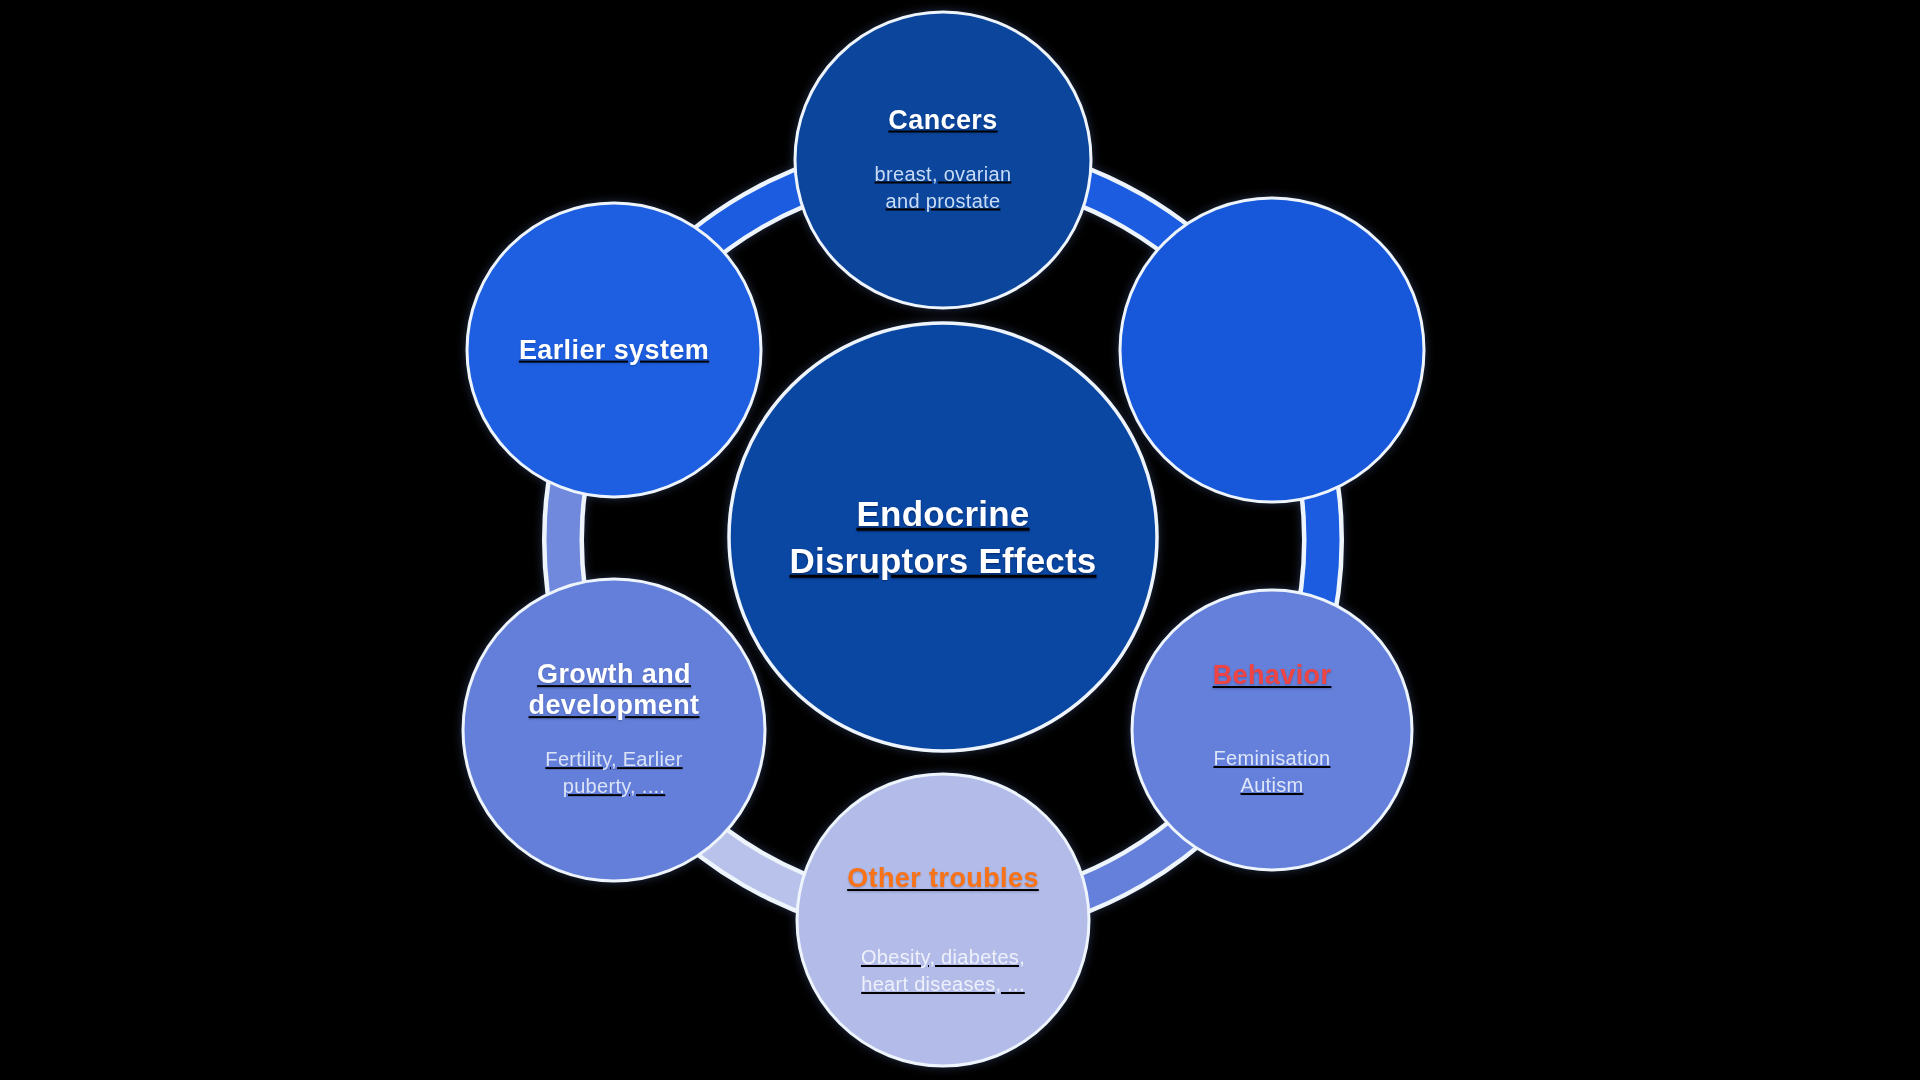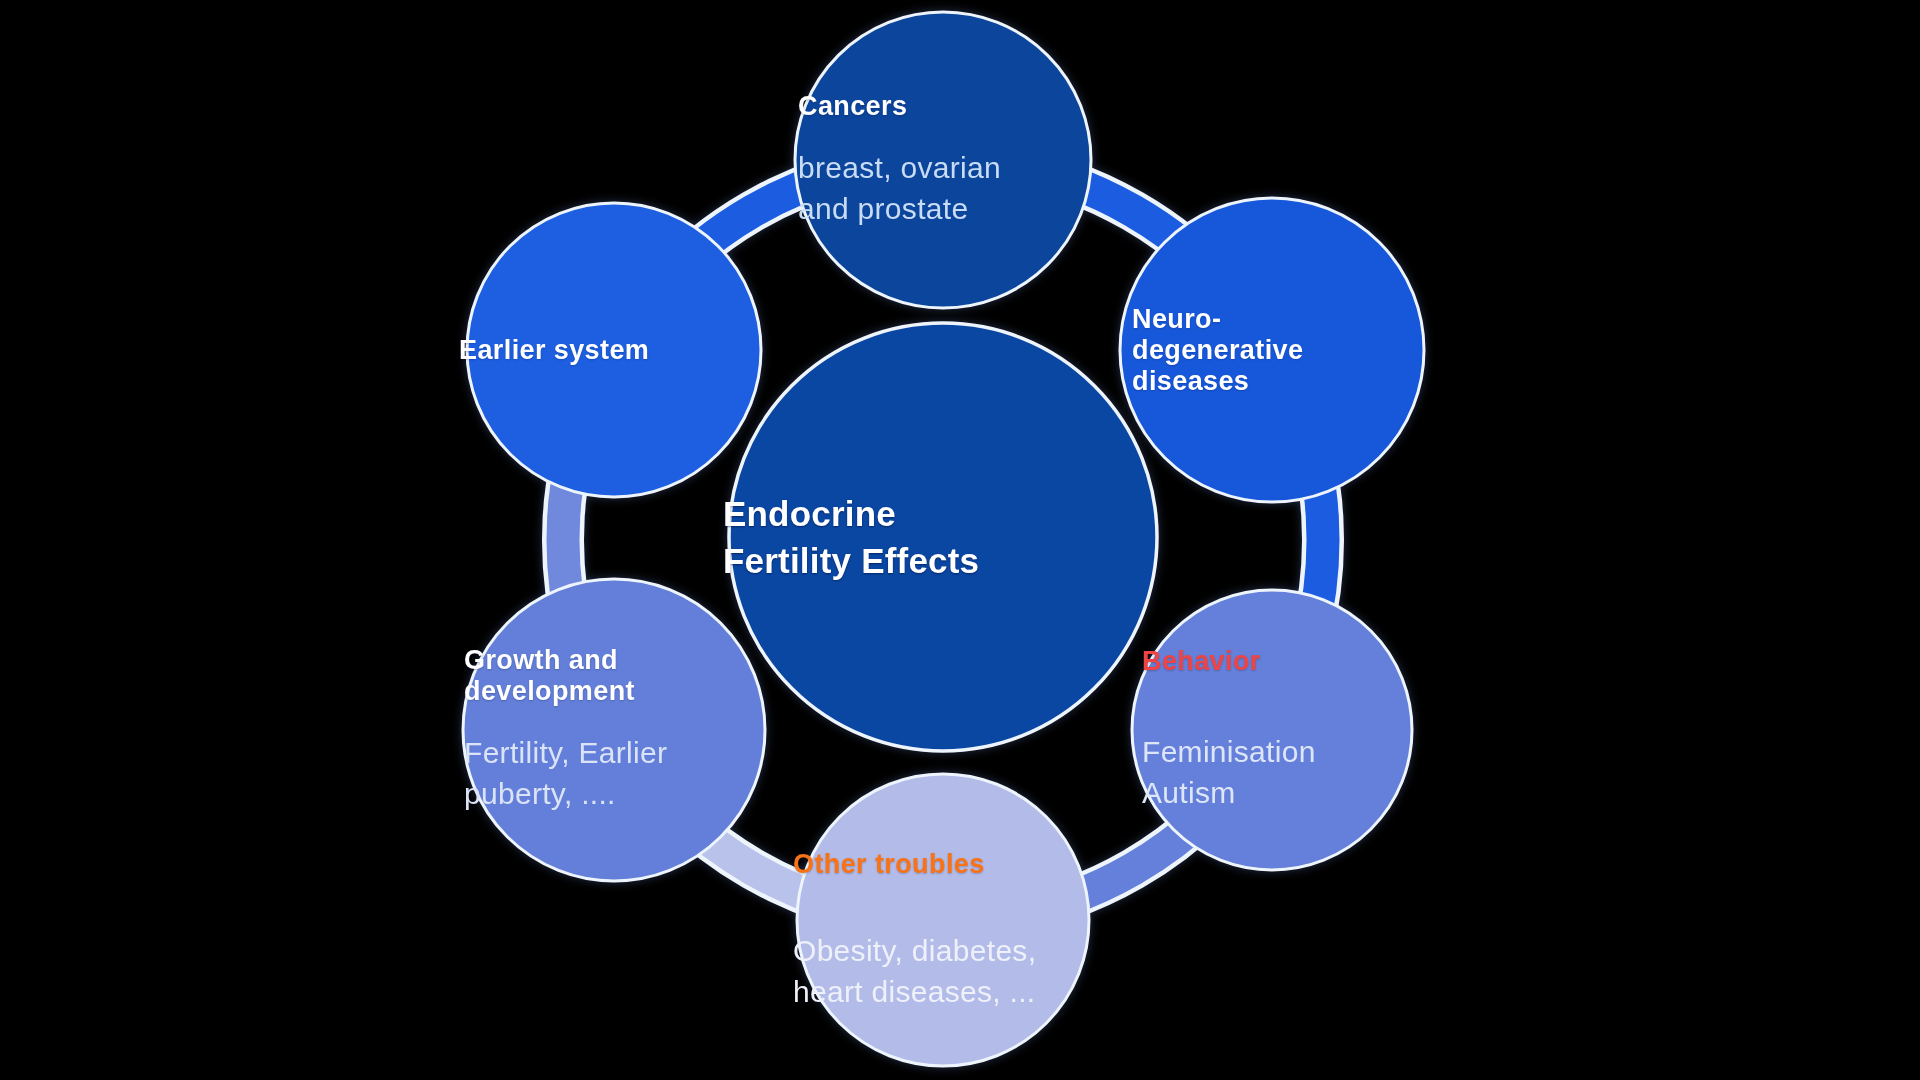--- a/index.html
+++ b/index.html
@@ -17,36 +17,37 @@
   }
   .stage svg {
     position: absolute;
     left: 0;
     top: 0;
     filter: drop-shadow(0 0 5px rgba(130,165,255,0.28));
   }
   .label {
     position: absolute;
     transform: translate(-50%, -50%);
-    text-align: left;
+    text-align: center;
     white-space: pre-line;
     pointer-events: none;
+    text-decoration: underline;
   }
   .label .title {
     font-weight: bold;
     font-size: 27px;
     line-height: 1.14;
     letter-spacing: 0.4px;
     color: #ffffff;
     text-shadow: 0 1px 2px rgba(10,20,60,0.25);
     white-space: pre-line;
   }
   .label .subtitle {
     margin-top: 7px;
-    font-size: 30px;
+    font-size: 20px;
     line-height: 1.38;
     letter-spacing: 0.3px;
     white-space: pre-line;
   }
   .label.center-label .title {
     font-size: 35px;
     line-height: 1.35;
     letter-spacing: 0.2px;
     text-shadow: 0 1px 2px rgba(0,0,30,0.45);
   }
@@ -85,33 +86,30 @@
       <circle cx="943" cy="920" r="146" stroke="#eef4fc" stroke-width="3" fill="#b3bce8"></circle>
       <circle cx="614" cy="730" r="151" stroke="#eef4fc" stroke-width="3" fill="#637fd9"></circle>
       <circle cx="614" cy="350" r="147" stroke="#eef4fc" stroke-width="3" fill="#1d5fe0"></circle>
     </g>
 
     <circle cx="943" cy="537" r="214" stroke="#eef4fc" stroke-width="3.5" fill="#0a47a3"></circle>
   </svg>
 
   <div class="label center-label" style="left:943px; top:537px; width:440px">
     <div class="title" style="color: rgb(255, 255, 255);">Endocrine
-Fertility Effects</div>
+Disruptors Effects</div>
   </div>
 
   <div class="label" style="left:943px; top:160px; width:290px">
     <div class="title" style="color: rgb(255, 255, 255);">Cancers</div>
     <div class="subtitle" style="color: rgb(201, 220, 245);">breast, ovarian
 and prostate</div>
   </div>
 
   <div class="label" style="left:1272px; top:350px; width:280px">
-    <div class="title" style="color: rgb(255, 255, 255);">Neuro-
-degenerative
-diseases</div>
   </div>
 
   <div class="label" style="left:1272px; top:730px; width:260px">
     <div class="title" style="color: #ef4444;">Behavior</div>
     <div class="subtitle" style="color: rgb(221, 230, 248); margin-top: 36px;">Feminisation
 Autism</div>
   </div>
 
   <div class="label" style="left:943px; top:918px; width:300px">
     <div class="title" style="color: #f97316; margin-top: 26px;">Other troubles</div>

